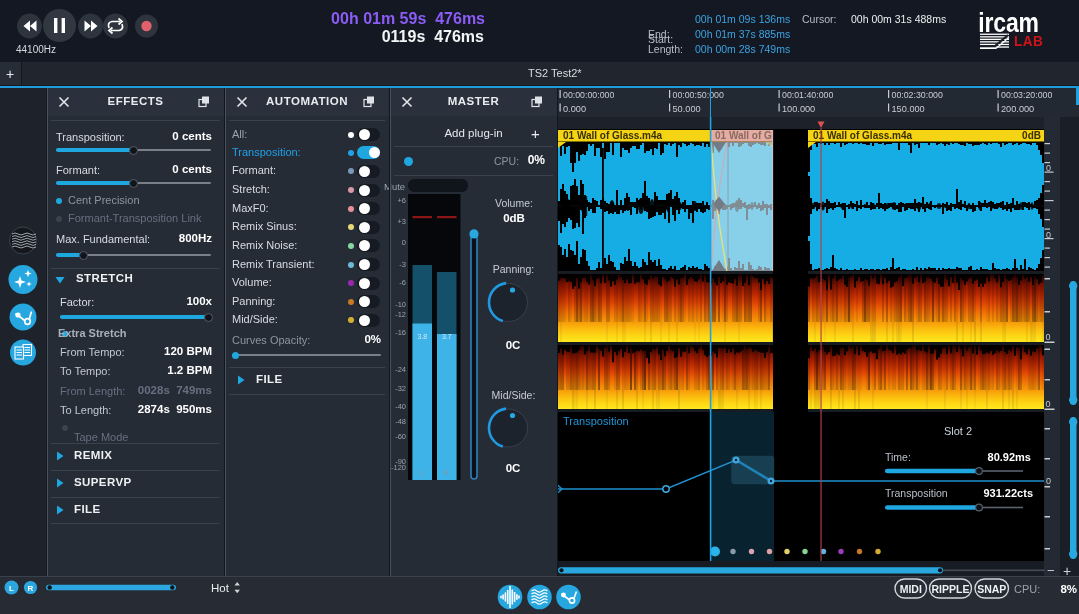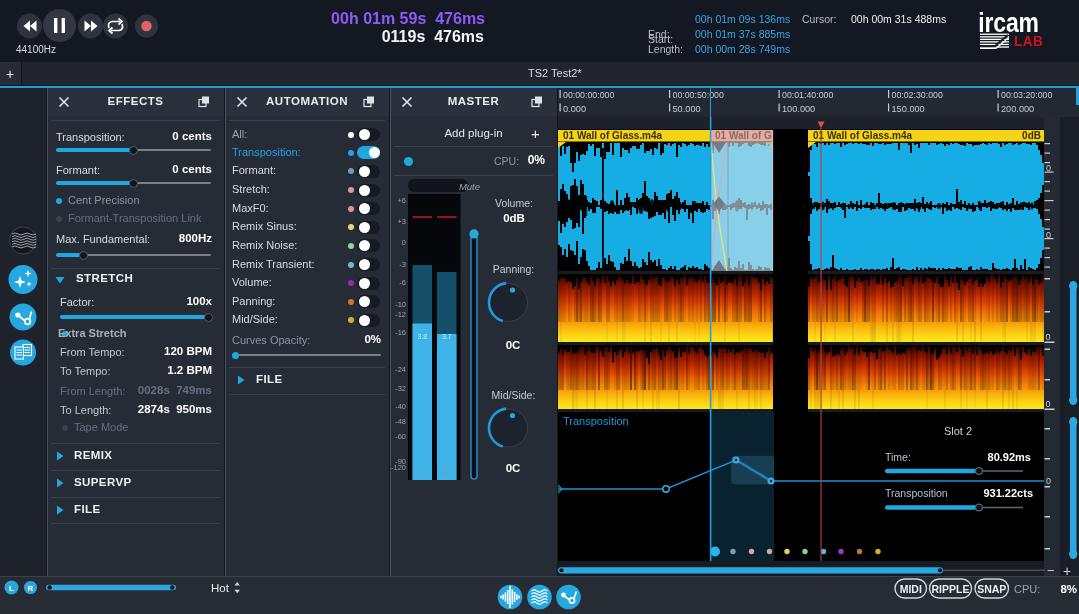--- a/index.html
+++ b/index.html
@@ -119,21 +119,21 @@
 <div style="position:absolute;left:58px;top:327px;font-size:11px;color:#a8b0bb;font-weight:700;line-height:13px;white-space:nowrap;">Extra Stretch</div>
 <div style="position:absolute;left:60px;top:346px;font-size:11px;color:#c2c8d0;font-weight:400;line-height:13px;white-space:nowrap;">From Tempo:</div>
 <div style="position:absolute;right:867px;top:345px;font-size:11.5px;color:#fff;font-weight:700;line-height:13.5px;white-space:nowrap;">120 BPM</div>
 <div style="position:absolute;left:60px;top:365px;font-size:11px;color:#c2c8d0;font-weight:400;line-height:13px;white-space:nowrap;">To Tempo:</div>
 <div style="position:absolute;right:867px;top:364px;font-size:11.5px;color:#fff;font-weight:700;line-height:13.5px;white-space:nowrap;">1.2 BPM</div>
 <div style="position:absolute;left:60px;top:385px;font-size:11px;color:#667080;font-weight:400;line-height:13px;white-space:nowrap;">From Length:</div>
 <div style="position:absolute;right:867px;top:384px;font-size:11.5px;color:#667080;font-weight:600;line-height:13.5px;white-space:nowrap;text-align:right;">0028s&nbsp;&nbsp;749ms</div>
 <div style="position:absolute;left:60px;top:404px;font-size:11px;color:#c2c8d0;font-weight:400;line-height:13px;white-space:nowrap;">To Length:</div>
 <div style="position:absolute;right:867px;top:403px;font-size:11.5px;color:#fff;font-weight:700;line-height:13.5px;white-space:nowrap;">2874s&nbsp;&nbsp;950ms</div>
 <div style="position:absolute;left:62px;top:425px;width:6px;height:6px;background:#3c434e;border-radius:50%;"></div>
-<div style="position:absolute;left:74px;top:421px;font-size:11px;color:#667080;font-weight:400;line-height:13px;white-space:nowrap;">Tape Mode</div>
+<div style="position:absolute;left:74px;top:431px;font-size:11px;color:#667080;font-weight:400;line-height:13px;white-space:nowrap;">Tape Mode</div>
 <div style="position:absolute;left:51px;top:443px;width:169px;height:1px;background:#3a414d;"></div>
 <svg style="position:absolute;left:56px;top:451px" width="8" height="10" viewBox="0 0 8 10">
     <path d="M1 0.5 L7.5 5 L1 9.5 Z" fill="#1fa7e0"></path>
   </svg>
 <div style="position:absolute;left:74px;top:449px;font-size:11.5px;color:#eef0f3;font-weight:700;line-height:13.5px;white-space:nowrap;letter-spacing:0.4px;">REMIX</div>
 <div style="position:absolute;left:51px;top:469.5px;width:169px;height:1px;background:#3a414d;"></div>
 <svg style="position:absolute;left:56px;top:478px" width="8" height="10" viewBox="0 0 8 10">
     <path d="M1 0.5 L7.5 5 L1 9.5 Z" fill="#1fa7e0"></path>
   </svg>
 <div style="position:absolute;left:74px;top:476px;font-size:11.5px;color:#eef0f3;font-weight:700;line-height:13.5px;white-space:nowrap;letter-spacing:0.4px;">SUPERVP</div>
@@ -219,21 +219,21 @@
     <rect x="4" y="0.5" width="7" height="7" fill="#dfe3e8"></rect>
   </svg>
 <div style="position:absolute;left:390px;top:127px;font-size:11.5px;color:#e4e8ec;font-weight:400;line-height:13.5px;white-space:nowrap;width:167px;text-align:center;">Add plug-in</div>
 <div style="position:absolute;left:531px;top:125px;font-size:15px;color:#e8ecf0;font-weight:400;line-height:17px;white-space:nowrap;">+</div>
 <div style="position:absolute;left:394px;top:146px;width:159px;height:1px;background:#3a414d;"></div>
 <div style="position:absolute;left:403.5px;top:156.5px;width:9px;height:9px;background:#1fa7e0;border-radius:50%;"></div>
 <div style="position:absolute;left:494px;top:155px;font-size:10.5px;color:#8d95a1;font-weight:400;line-height:12.5px;white-space:nowrap;">CPU:</div>
 <div style="position:absolute;right:534px;top:153px;font-size:12px;color:#fff;font-weight:700;line-height:14px;white-space:nowrap;">0%</div>
 <div style="position:absolute;left:394px;top:175px;width:159px;height:1px;background:#3a414d;"></div>
 <div style="position:absolute;left:408px;top:179px;width:60px;height:12.5px;background:#10151c;border-radius:6px;"></div>
-<div style="position:absolute;left:420px;top:181px;font-size:9.5px;color:#9aa3ad;font-weight:400;line-height:11.5px;white-space:nowrap;width:60px;text-align:right;font-style:italic;">Mute</div>
+<div style="position:absolute;left:384px;top:181px;font-size:9.5px;color:#9aa3ad;font-weight:400;line-height:11.5px;white-space:nowrap;width:60px;text-align:left;">Mute</div>
 <svg style="position:absolute;left:390px;top:194px" width="167" height="296" viewBox="0 0 167 296">
     <rect x="18" y="0" width="52.5" height="286" fill="#05070b"></rect>
     <text x="16" y="9.0" font-size="7.5" fill="#99a1ac" text-anchor="end">+6</text>
     <text x="16" y="29.5" font-size="7.5" fill="#99a1ac" text-anchor="end">+3</text>
     <text x="16" y="51.1" font-size="7.5" fill="#99a1ac" text-anchor="end">0</text>
     <text x="16" y="73.1" font-size="7.5" fill="#99a1ac" text-anchor="end">-3</text>
     <text x="16" y="91.1" font-size="7.5" fill="#99a1ac" text-anchor="end">-6</text>
     <text x="16" y="112.6" font-size="7.5" fill="#99a1ac" text-anchor="end">-10</text>
     <text x="16" y="123.39999999999999" font-size="7.5" fill="#99a1ac" text-anchor="end">-12</text>
     <text x="16" y="141.4" font-size="7.5" fill="#99a1ac" text-anchor="end">-16</text>

